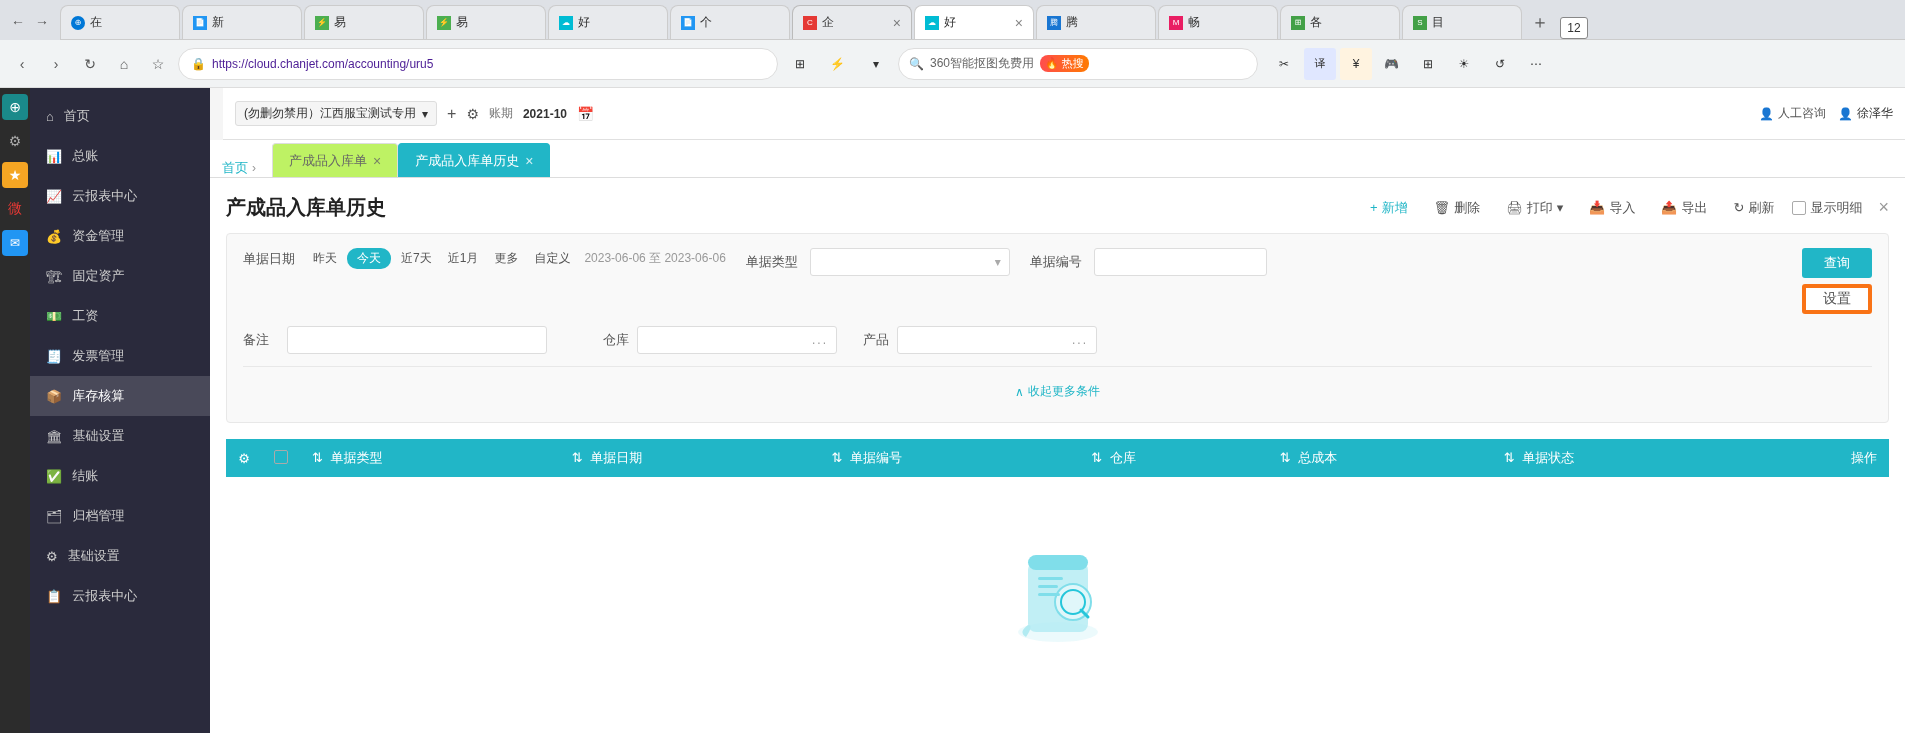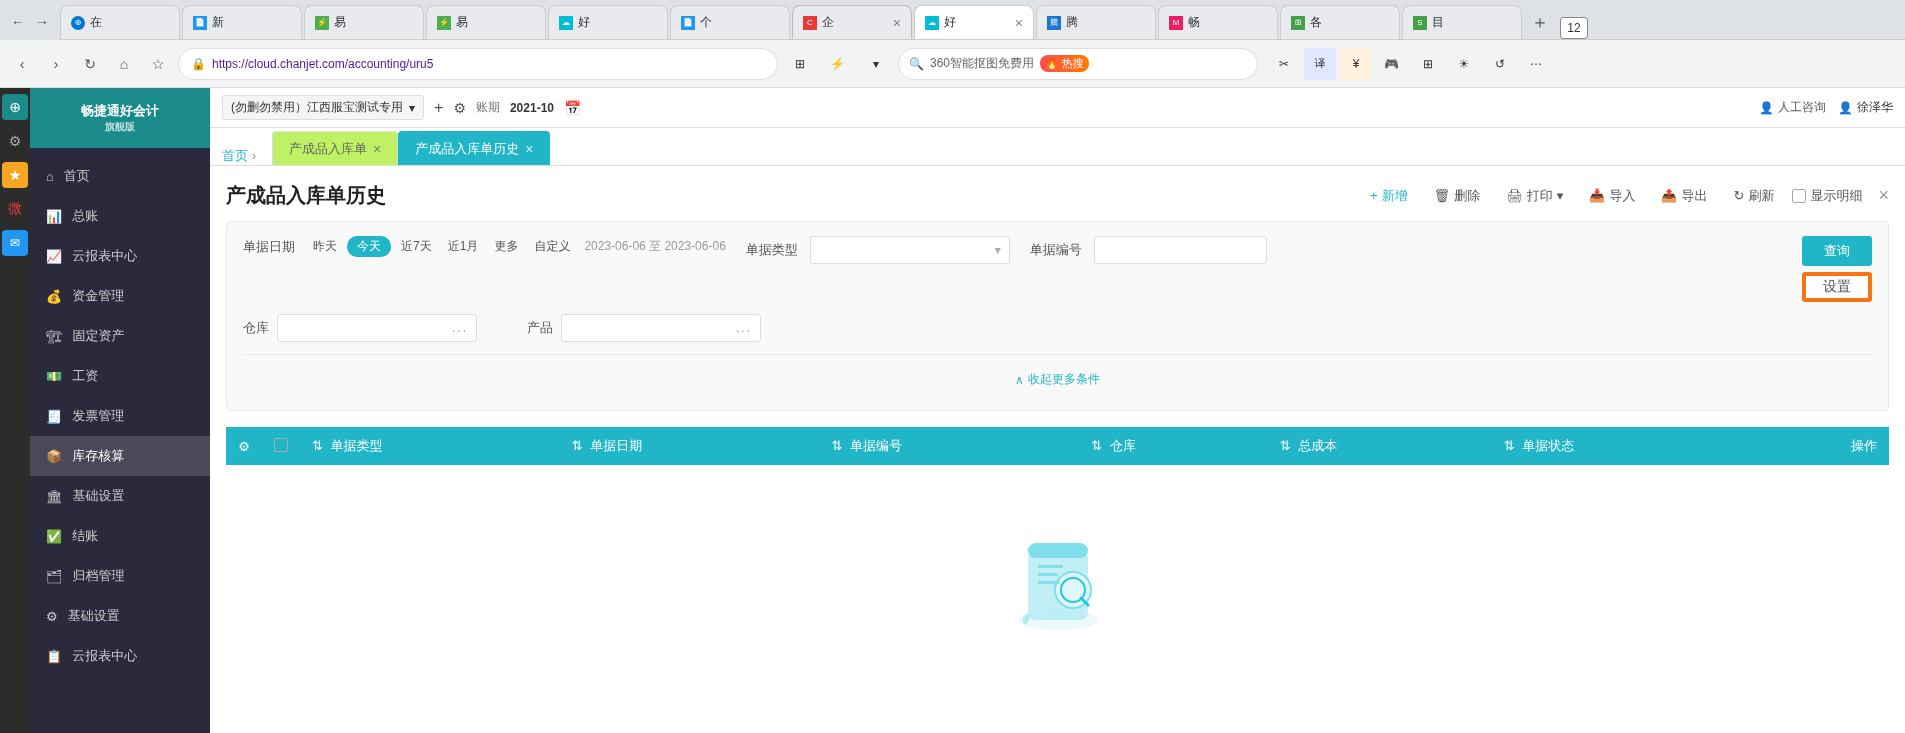--- a/index.html
+++ b/index.html
@@ -37,21 +37,21 @@
     .sidebar-logo { color: #fff; font-size: 13px; font-weight: bold; text-align: center; line-height: 1.3; }
     .sidebar-logo small { font-size: 10px; color: rgba(255,255,255,0.7); display: block; }
     .sidebar-menu { flex: 1; overflow-y: auto; padding: 8px 0; }
     .sidebar-menu-item { height: 40px; display: flex; align-items: center; padding: 0 16px; gap: 10px; color: #ccc; cursor: pointer; font-size: 13px; }
     .sidebar-menu-item.active { background: rgba(255,255,255,0.15); color: #fff; }
 
     
     .content-area { flex: 1; display: flex; flex-direction: column; background: #f5f5f5; overflow: hidden; }
 
     
-    .content-topbar { height: 40px; background: #fff; border-bottom: 1px solid #e0e0e0; display: flex; align-items: center; padding: 0 12px; gap: 10px; flex-shrink: 0; }
+    .content-topbar { height: 52px; background: #fff; border-bottom: 1px solid #e0e0e0; display: flex; align-items: center; padding: 0 12px; gap: 10px; flex-shrink: 0; margin-left: 13px; }
     .company-selector { display: flex; align-items: center; gap: 6px; font-size: 12px; color: #333; cursor: pointer; background: #f5f5f5; border: 1px solid #ddd; border-radius: 3px; padding: 3px 8px; }
     .period-label { font-size: 12px; color: #737373; }
     .period-value { font-size: 12px; color: #333; font-weight: bold; }
     .topbar-actions { margin-left: auto; display: flex; align-items: center; gap: 12px; }
     .topbar-action { font-size: 12px; color: #555; cursor: pointer; display: flex; align-items: center; gap: 4px; }
     .user-info { font-size: 12px; color: #333; display: flex; align-items: center; gap: 4px; }
 
     
     .page-tabs { height: 38px; background: #fff; border-bottom: 1px solid #ddd; display: flex; align-items: flex-end; padding: 0 12px; flex-shrink: 0; }
     .page-tab { height: 34px; padding: 0 16px; display: flex; align-items: center; font-size: 13px; cursor: pointer; border: 1px solid transparent; border-bottom: none; border-radius: 4px 4px 0 0; color: #666; gap: 6px; }
@@ -201,26 +201,20 @@
       </div>
       <div class="icon-sidebar-item">
         <span style="color:#e53935;font-size:14px;">微</span>
       </div>
       <div class="icon-sidebar-item" style="background:#2196f3;">
         <span style="color:#fff;font-size:12px;">✉</span>
       </div>
     </div>
 
     <div class="nav-sidebar">
-      <div class="sidebar-header">
-        <div class="sidebar-logo">
-          <span>畅捷通好会计</span>
-          <small>旗舰版</small>
-        </div>
-      </div>
       <div class="sidebar-menu">
         <div class="sidebar-menu-item">
           <span>⌂</span>
           <span>首页</span>
         </div>
         <div class="sidebar-menu-item">
           <span>📊</span>
           <span>总账</span>
         </div>
         <div class="sidebar-menu-item">
@@ -377,29 +371,33 @@
               <input type="text" class="search-input" style="max-width: 220px;">
             </div>
 
             <div style="margin-left:auto;display:flex;flex-direction:column;gap:6px;">
               <button class="query-btn" style="background:#21b6c7;color:#fff;border:none;border-radius:3px;width:70px;height:30px;font-size:13px;cursor:pointer;">查询</button>
               <button class="settings-btn">设置</button>
             </div>
           </div>
 
           <div style="display:flex;align-items:center;gap:20px;margin-bottom:12px;">
+            <div style="display:flex;align-items:center;gap:8px;min-width:340px;">
+              <span style="font-size:13px;color:#555;white-space:nowrap;min-width:36px;">备注</span>
+              <input type="text" class="search-input" style="max-width: 260px;">
+            </div>
             <div style="display:flex;align-items:center;gap:8px;min-width:240px;">
               <span style="font-size:13px;color:#555;white-space:nowrap;min-width:24px;">仓库</span>
               <div class="search-select" style="min-width:200px;">
                 <span style="font-size:12px;color:#aaa;"></span>
                 <span style="color:#999;letter-spacing:2px;">...</span>
               </div>
             </div>
             <div style="display:flex;align-items:center;gap:8px;min-width:240px;">
-              <span style="font-size:13px;color:#555;white-space:nowrap;min-width:24px;margin-left:24px;">产品</span>
+              <span style="font-size:13px;color:#555;white-space:nowrap;min-width:24px;">产品</span>
               <div class="search-select" style="min-width:200px;">
                 <span style="font-size:12px;color:#aaa;"></span>
                 <span style="color:#999;letter-spacing:2px;">...</span>
               </div>
             </div>
           </div>
 
 
           <div style="border-top:1px solid #e8e8e8;padding-top:8px;text-align:center;">
             <div class="collapse-btn">

